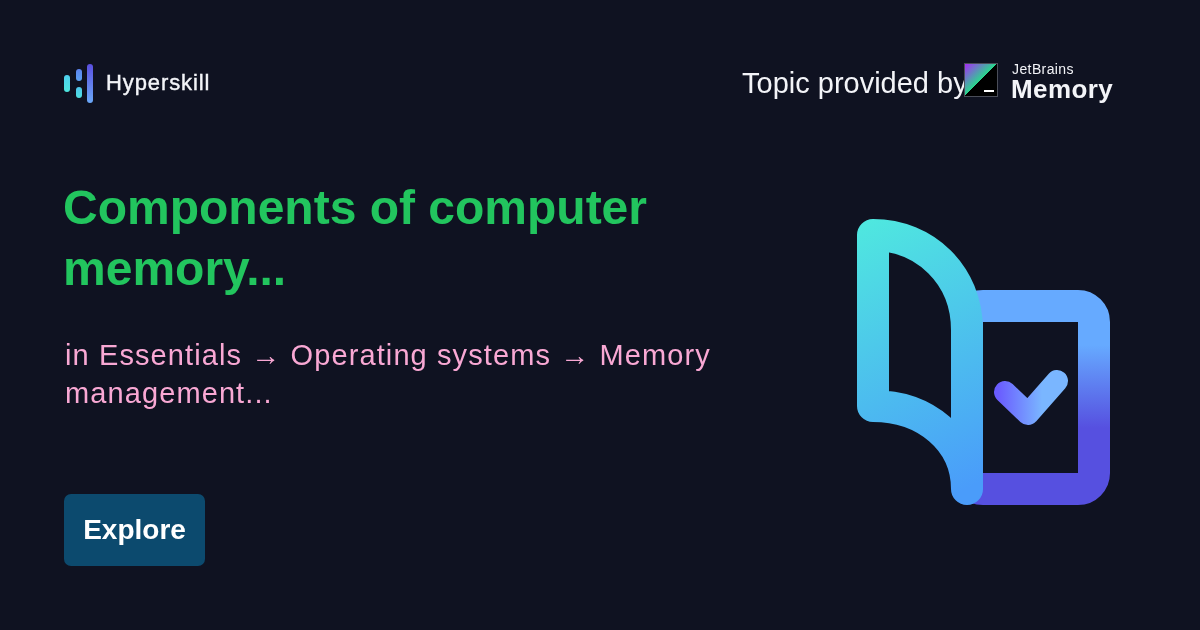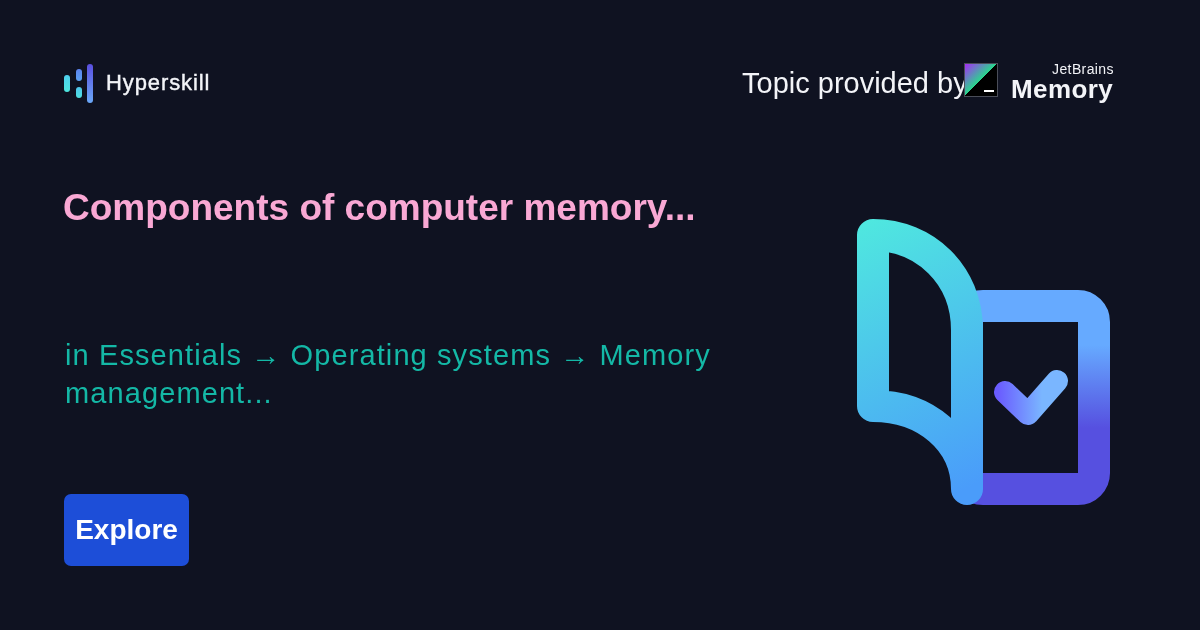--- a/index.html
+++ b/index.html
@@ -33,43 +33,43 @@
     font-size: 29px; line-height: 22px; white-space: nowrap;
   }
   .jb-logo {
     left: 964px; top: 63px; width: 32px; height: 32px;
     border: 1px solid #4a4d58;
     background: linear-gradient(135deg, #a62cf6 0%, #27d98b 50%, #000 50%, #000 100%);
   }
   .jb-bar { position: absolute; left: 19px; top: 26px; width: 10px; height: 2px; background: #fff; }
   .jb-company {
     left: 1012px; top: 62px; font-size: 14px; line-height: 14px;
-    letter-spacing: 0.4px; white-space: nowrap; margin-left: 40px;
+    letter-spacing: 0.4px; white-space: nowrap;
   }
   .jb-product {
     left: 1011px; top: 76px; font-size: 26px; line-height: 26px;
     font-weight: bold; letter-spacing: 0.4px; white-space: nowrap;
   }
 
   
   .title {
     left: 63px; top: 177px; width: 720px;
-    font-size: 37px; line-height: 61px; font-weight: bold;
-    color: #f9a8d4;
+    font-size: 48px; line-height: 61px; font-weight: bold;
+    color: #22c55e;
   }
   .breadcrumb {
     left: 65px; top: 336px; width: 720px;
     font-size: 29px; line-height: 38px; letter-spacing: 1.1px;
-    color: #14b8a6;
+    color: #f9a8d4;
   }
 
   
   .explore {
-    left: 64px; top: 494px; width: 125px; height: 72px;
-    background: #1d4ed8; border-radius: 7px;
+    left: 64px; top: 494px; width: 141px; height: 72px;
+    background: #0c4a6e; border-radius: 7px;
     display: flex; align-items: center; justify-content: center;
     font-size: 28px; font-weight: bold; color: #ffffff;
     cursor: pointer;
   }
 
   .illustration { left: 0; top: 0; width: 1200px; height: 630px; pointer-events: none; }
 </style>
 </head>
 <body>
 

